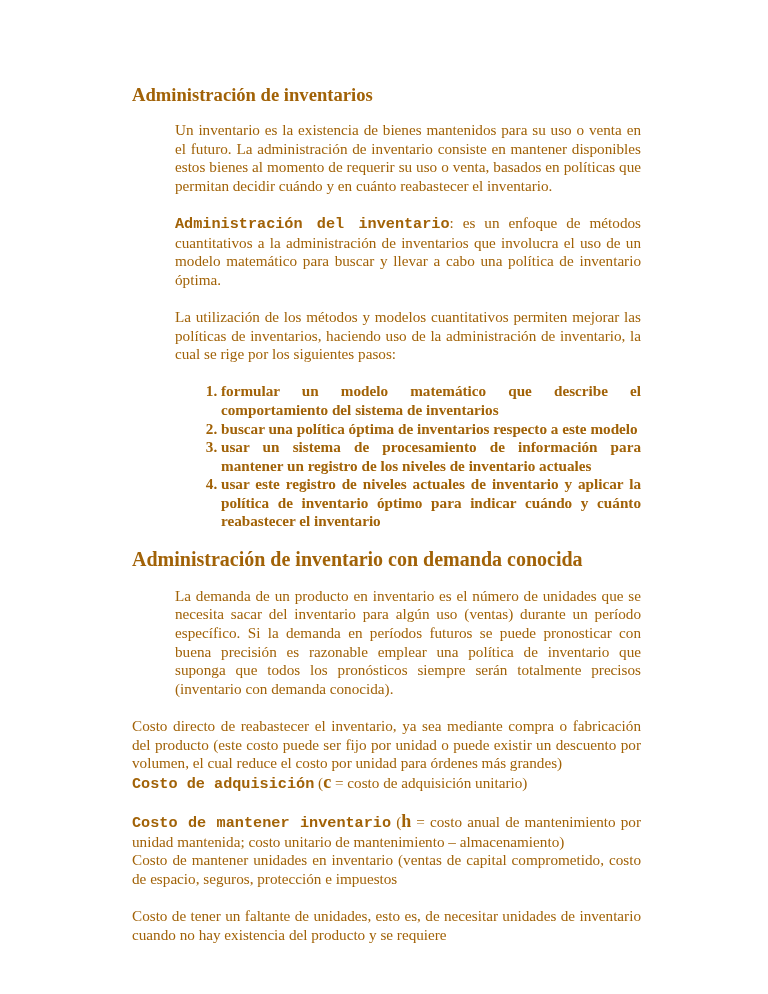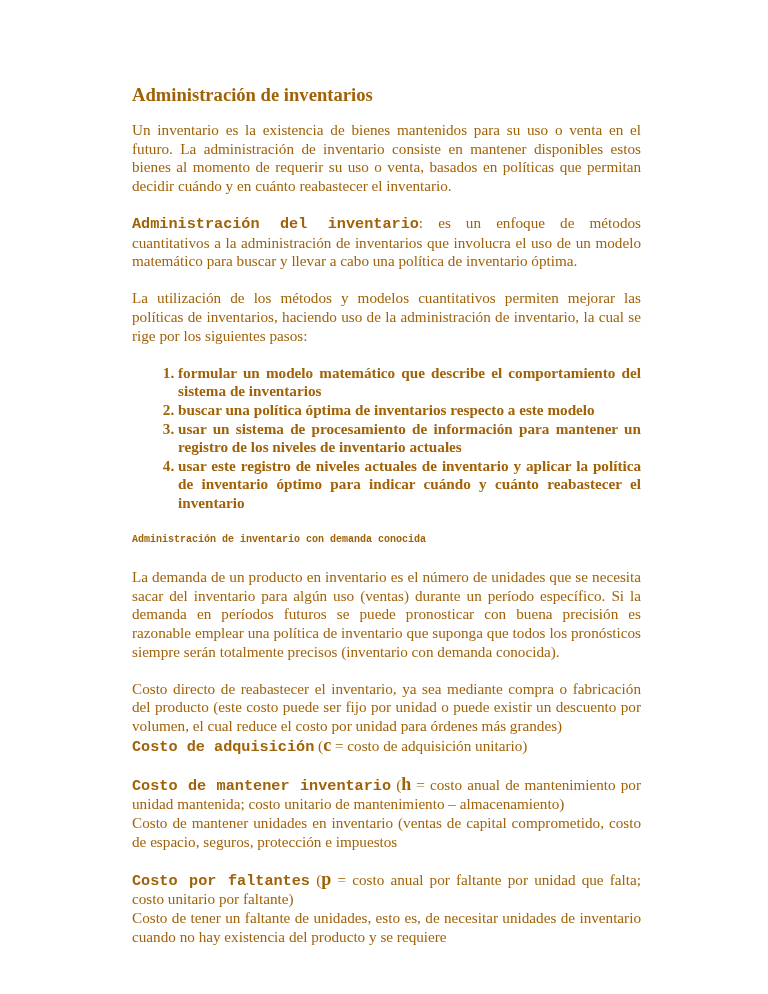--- a/index.html
+++ b/index.html
@@ -6,26 +6,26 @@
   body { width: 768px; height: 994px; position: relative; overflow: hidden; }
   .page {
     position: absolute; left: 132px; top: 84px; width: 509px;
     font-family: "Liberation Serif", "DejaVu Serif", serif;
     font-size: 15.2px; line-height: 18.6px; color: #a16207;
   }
   h1 {
     font-size: 18.6px; font-weight: bold; margin: 0 0 15px 0; line-height: 22px;
   }
   p { margin: 0 0 18.6px 0; text-align: justify; }
-  .last-left { text-align-last: left; }
+  .last-left { text-align-last: left; margin-left: 43px; }
   b { font-weight: bold; font-family: Liberation Mono, monospace; }
   .sym { font-size: 18px; font-weight: bold; }
   ol { margin: 0 0 18.6px 0; padding: 0 0 0 46px; font-weight: bold; }
   ol li { text-align: justify; padding-left: 0; }
-  h2 { font-size: 10px; font-weight: bold; margin: 0 0 18.6px 0; line-height: 18.6px; font-family: Liberation Mono, monospace; }
+  h2 { font-size: 20px; font-weight: bold; margin: 0 0 18.6px 0; line-height: 18.6px; }
   .block { margin: 0 0 18.6px 0; }
   .block p { margin: 0; }
 </style>
 </head>
 <body>
 
 <div class="page">
   <h1>Administración de inventarios</h1>
 
   <p class="last-left">Un inventario es la existencia de bienes mantenidos para su uso o venta en el futuro. La administración de inventario consiste en mantener disponibles estos bienes al momento de requerir su uso o venta, basados en políticas que permitan decidir cuándo y en cuánto reabastecer el inventario.</p>
@@ -49,16 +49,15 @@
     <p class="last-left">Costo directo de reabastecer el inventario, ya sea mediante compra o fabricación del producto (este costo puede ser fijo por unidad o puede existir un descuento por volumen, el cual reduce el costo por unidad para órdenes más grandes)</p>
     <p class="last-left"><b>Costo de adquisición</b><span> (</span><span class="sym">c</span><span> = costo de adquisición unitario)</span></p>
   </div>
 
   <div class="block">
     <p class="last-left"><b>Costo de mantener inventario</b><span> (</span><span class="sym">h</span><span> = costo anual de mantenimiento por unidad mantenida; costo unitario de mantenimiento – almacenamiento)</span></p>
     <p class="last-left">Costo de mantener unidades en inventario (ventas de capital comprometido, costo de espacio, seguros, protección e impuestos</p>
   </div>
 
   <div class="block">
-    <p class="last-left"><b>Costo por faltantes</b><span> (</span><span class="sym">p</span><span> = costo anual por faltante por unidad que falta; costo unitario por faltante)</span></p>
     <p class="last-left">Costo de tener un faltante de unidades, esto es, de necesitar unidades de inventario cuando no hay existencia del producto y se requiere</p>
   </div>
 </div>
 
 </body></html>

